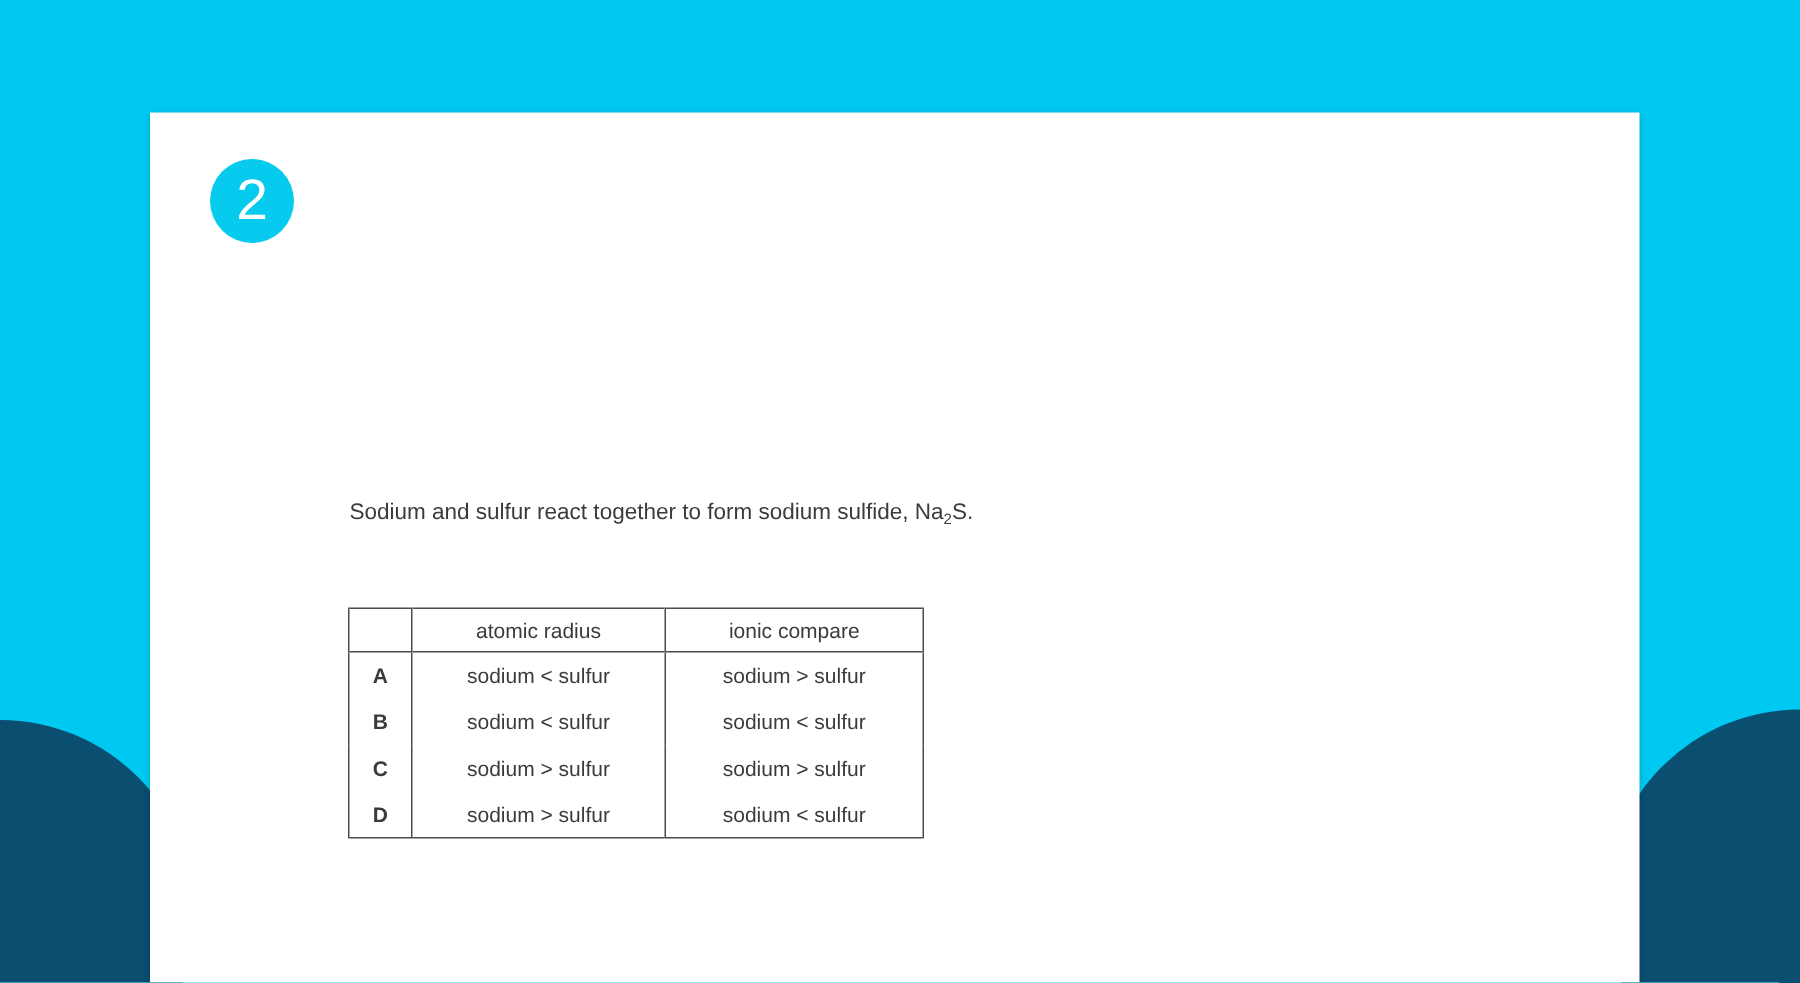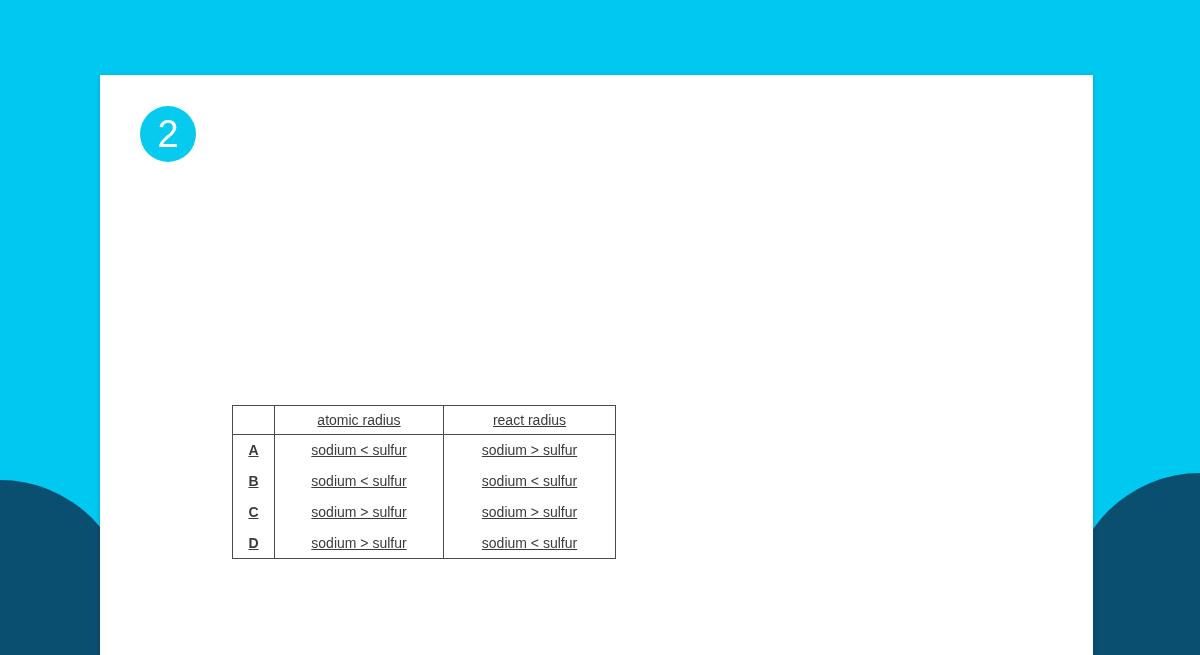--- a/index.html
+++ b/index.html
@@ -76,21 +76,20 @@
     color: var(--text-dark);
     font-size: 14px;
     border: 1px solid var(--table-border);
   }
   table.options th, table.options td {
     border-left: 1px solid var(--table-border);
     border-right: 1px solid var(--table-border);
     text-align: center;
     vertical-align: middle;
     padding: 0;
-    text-decoration: underline;
   }
   table.options thead tr { border-bottom: 1px solid var(--table-border); }
   table.options thead th { height: 29px; font-weight: normal; }
   table.options tbody td { height: 31px; }
   .col-letter { width: 42px; }
   .col-atomic { width: 169px; }
   .col-ionic  { width: 172px; }
   td.cell-letter { font-weight: bold; }
 </style>
 </head>
@@ -98,28 +97,29 @@
 
 <div class="stage">
   <div class="corner corner-left"></div>
   <div class="corner corner-right"></div>
 
   <div class="card">
     <div class="badge">
       <span>2</span>
     </div>
 
+    <p class="q-line q1"><span>Sodium and sulfur react together to form sodium sulfide, Na</span><sub>2</sub><span>S.</span></p>
 
 
     <table class="options">
       <thead>
         <tr>
           <th class="col-letter"></th>
           <th class="col-atomic">atomic radius</th>
-          <th class="col-ionic">react radius</th>
+          <th class="col-ionic">ionic compare</th>
         </tr>
       </thead>
       <tbody>
         <tr>
           <td class="cell-letter">A</td>
           <td>sodium &lt; sulfur</td>
           <td>sodium &gt; sulfur</td>
         </tr>
         <tr>
           <td class="cell-letter">B</td>

